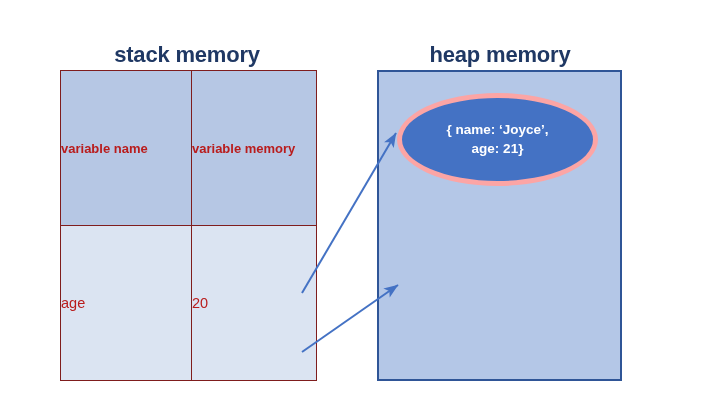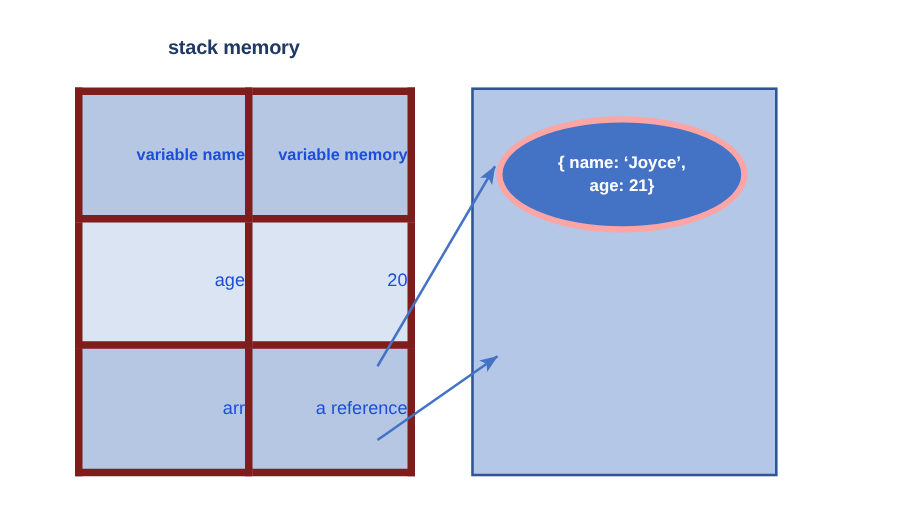--- a/index.html
+++ b/index.html
@@ -12,45 +12,46 @@
     width: 720px;
     height: 405px;
     background: #ffffff;
     overflow: hidden;
     font-family: "Liberation Sans", sans-serif;
   }
 
   
   .section-title {
     position: absolute;
-    font-size: 16px;
+    font-size: 22px;
     font-weight: bold;
     color: #1f3864;
     letter-spacing: -0.2px;
     text-align: center;
     white-space: nowrap;
+    margin-top: 12px;
   }
   #stack-title { left: 60px;  top: 30px; width: 254px; }
   #heap-title  { left: 377px; top: 30px; width: 246px; }
 
   
   #stack-table {
     position: absolute;
     left: 60px;
     top: 70px;
     width: 254px;
     height: 311px;
     border-collapse: collapse;
     table-layout: fixed;
   }
   #stack-table td {
-    border: 6px solid #7f1d1d;
-    text-align: right;
+    border: 1px solid #7f1d1d;
+    text-align: left;
     vertical-align: middle;
-    color: #1d4ed8;
+    color: #b91c1c;
     font-size: 14.5px;
     height: 62px;
     padding: 0;
   }
   #stack-table td.name-col { width: 130px; }
   #stack-table td.value-col { width: 124px; }
   #stack-table tr.header-row td {
     background: #b6c7e4;
     font-weight: bold;
     font-size: 13px;
@@ -109,34 +110,31 @@
     pointer-events: none;
   }
 </style>
 </head>
 <body>
 
 <div id="canvas">
 
   <div id="stack-title" class="section-title">stack memory</div>
 
+  <div id="heap-title" class="section-title">heap memory</div>
 
   <table id="stack-table">
     <tbody>
       <tr class="header-row">
         <td class="name-col">variable name</td>
         <td class="value-col">variable memory</td>
       </tr>
       <tr class="row-light">
         <td class="name-col">age</td>
         <td class="value-col">20</td>
-      </tr>
-      <tr class="row-dark">
-        <td class="name-col">arr</td>
-        <td class="value-col">a reference</td>
       </tr>
     </tbody>
   </table>
 
   <div id="heap-box"></div>
 
   <div id="heap-object" class="heap-ellipse">{ name: ‘Joyce’,
 age: 21}</div>
 
 

